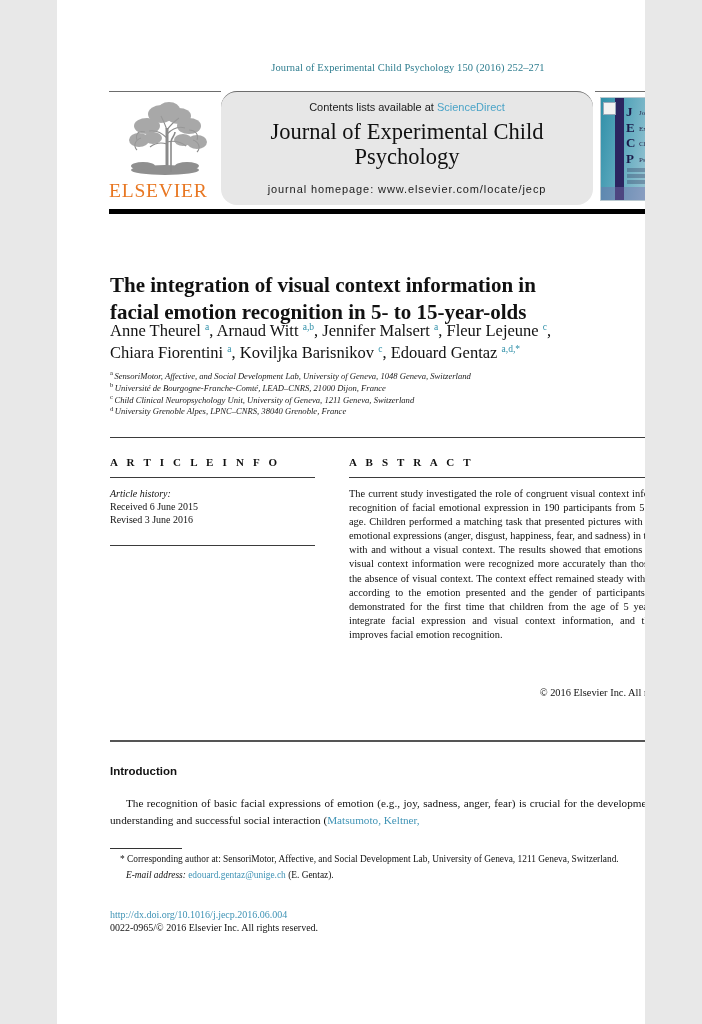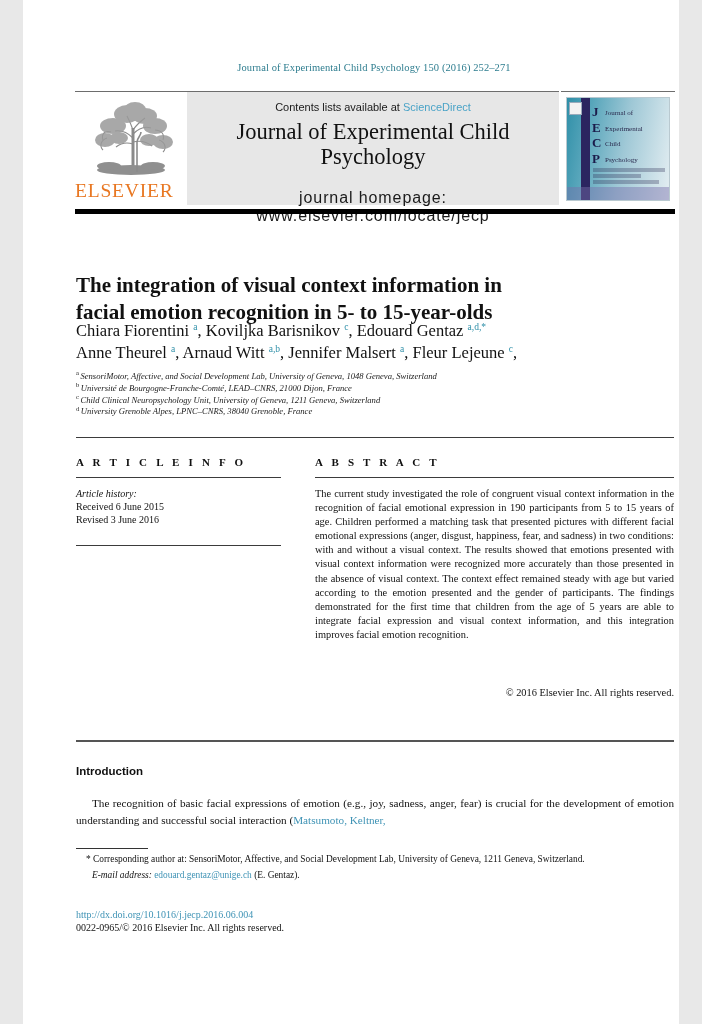--- a/index.html
+++ b/index.html
@@ -2,21 +2,21 @@
 <html><head>
 <meta charset="utf-8">
 <style>
   html, body {
     margin: 0;
     padding: 0;
     background: #e8e8e8;
   }
   .page {
     position: relative;
-    width: 656px;
+    width: 588px;
     height: 1024px;
     margin: 0 auto;
     background: #ffffff;
     font-family: "Liberation Serif", "DejaVu Serif", serif;
     color: #000;
     overflow: hidden;
     box-sizing: border-box;
   }
 
   
@@ -69,42 +69,43 @@
   .mast-center {
     position: absolute;
     left: 112px;
     top: 0;
     width: 372px;
     height: 114px;
     background: #e7e7e7;
     border-top: 1.4px solid #6d6d6d;
     box-sizing: border-box;
     text-align: center;
+    border-radius: 16px;
   }
   .contents-line {
     margin-top: 9px;
     font-family: "Liberation Sans", sans-serif;
     font-size: 11px;
     color: #1a1a1a;
   }
   .contents-line .sd {
     color: #4aa3c7;
   }
   .journal-title {
     margin-top: 6px;
     font-family: "Liberation Serif", serif;
     font-size: 22.5px;
     line-height: 25px;
     color: #111;
     padding: 0 38px;
   }
   .homepage-line {
-    margin-top: 20px;
+    margin-top: 14px;
     font-family: "Liberation Sans", sans-serif;
-    font-size: 16px;
+    font-size: 11px;
     letter-spacing: 0.9px;
     color: #1a1a1a;
   }
   .mast-cover {
     position: absolute;
     left: 486px;
     top: 0;
     width: 114px;
     height: 114px;
     border-top: 1.4px solid #6d6d6d;
@@ -515,24 +516,24 @@
     </div>
   </div>
 
   <div class="black-bar"></div>
 
   <h1 class="art-title">The integration of visual context information in facial emotion recognition in 5- to 15-year-olds</h1>
 
 
   <div class="authors">
     <div>
-      <span>Chiara Fiorentini </span><sup>a</sup><span>, Koviljka Barisnikov </span><sup>c</sup><span>, Edouard Gentaz </span><sup>a,d,*</sup>
+      <span>Anne Theurel </span><sup>a</sup><span>, Arnaud Witt </span><sup>a,b</sup><span>, Jennifer Malsert </span><sup>a</sup><span>, Fleur Lejeune </span><sup>c</sup><span>,</span>
     </div>
     <div>
-      <span>Anne Theurel </span><sup>a</sup><span>, Arnaud Witt </span><sup>a,b</sup><span>, Jennifer Malsert </span><sup>a</sup><span>, Fleur Lejeune </span><sup>c</sup><span>,</span>
+      <span>Chiara Fiorentini </span><sup>a</sup><span>, Koviljka Barisnikov </span><sup>c</sup><span>, Edouard Gentaz </span><sup>a,d,*</sup>
     </div>
   </div>
 
   <div class="affils">
     <div><sup>a</sup><span>SensoriMotor, Affective, and Social Development Lab, University of Geneva, 1048 Geneva, Switzerland</span></div>
     <div><sup>b</sup><span>Université de Bourgogne-Franche-Comté, LEAD–CNRS, 21000 Dijon, France</span></div>
     <div><sup>c</sup><span>Child Clinical Neuropsychology Unit, University of Geneva, 1211 Geneva, Switzerland</span></div>
     <div><sup>d</sup><span>University Grenoble Alpes, LPNC–CNRS, 38040 Grenoble, France</span></div>
   </div>
 

